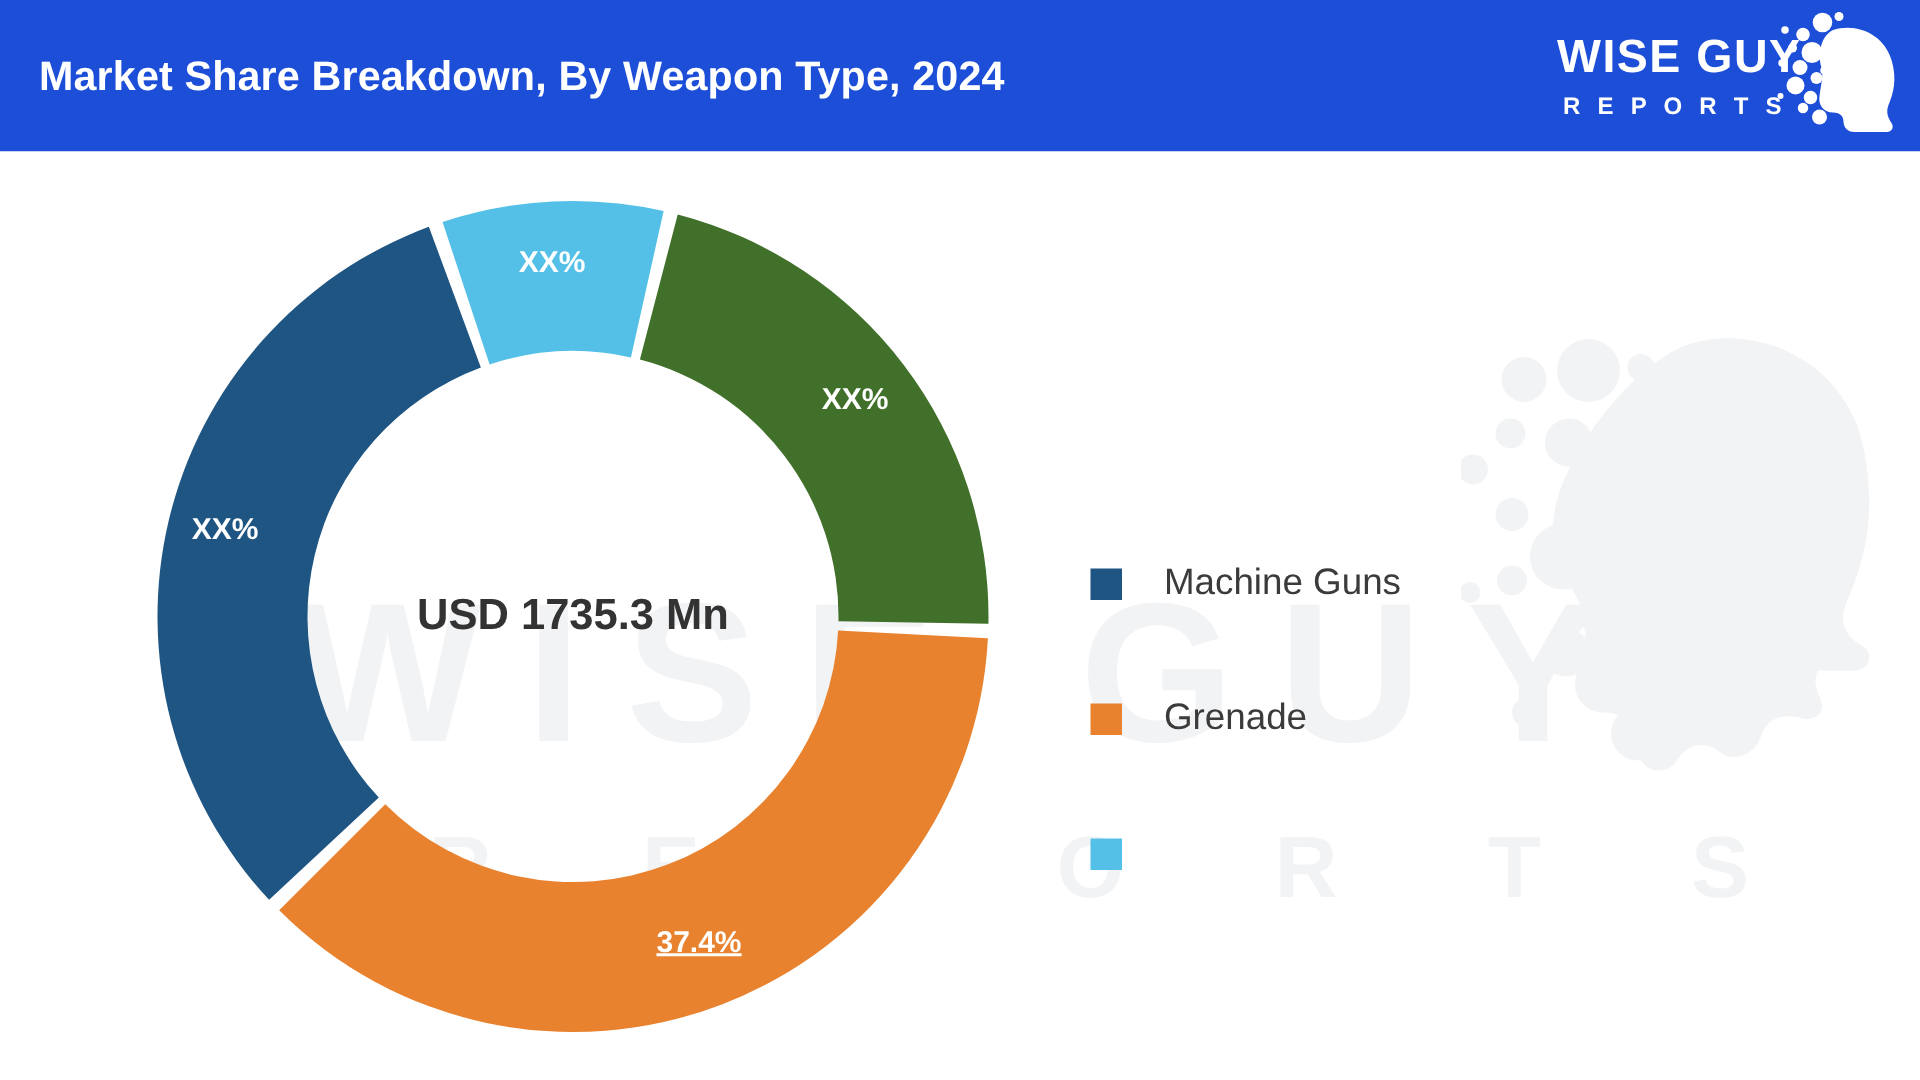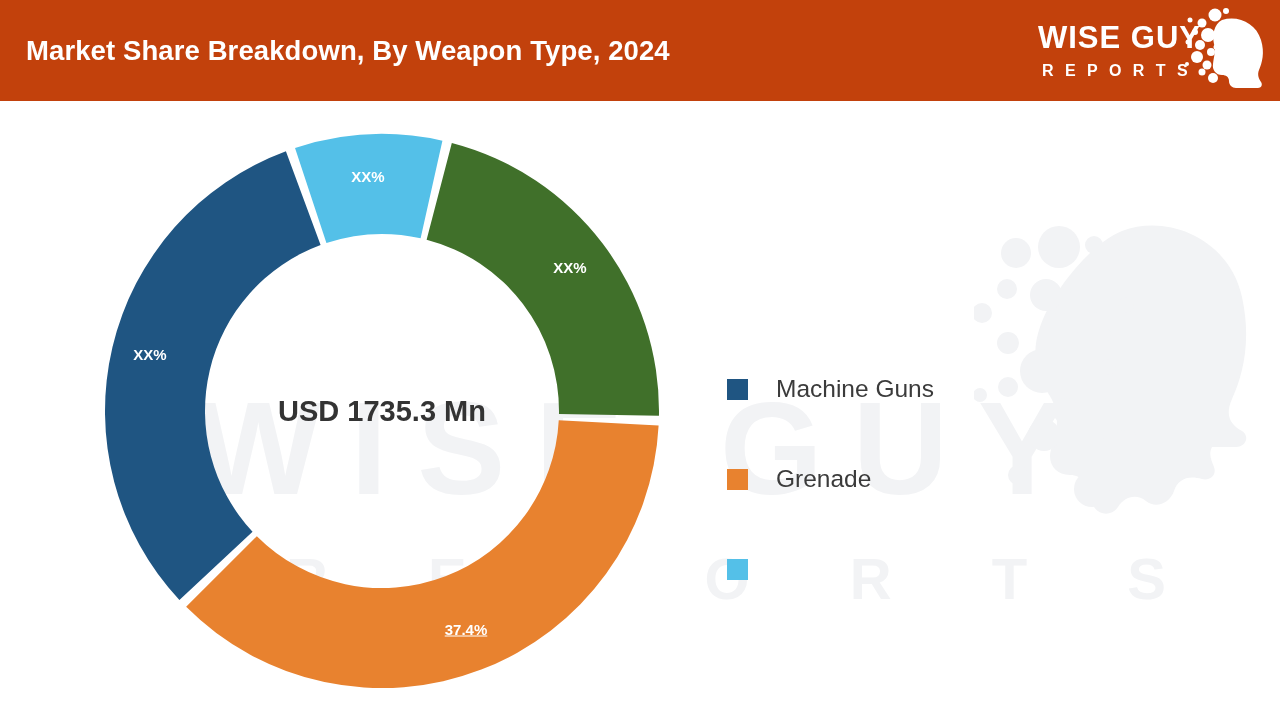--- a/index.html
+++ b/index.html
@@ -96,21 +96,21 @@
   
   .donut {
     position: absolute;
     left: 0;
     top: 0;
   }
   .slice-label {
     position: absolute;
     transform: translate(-50%, -50%);
     color: #ffffff;
-    font-size: 15px;
+    font-size: 20px;
     font-weight: bold;
     white-space: nowrap;
     pointer-events: none;
   }
   .center-label {
     position: absolute;
     transform: translate(-50%, -50%);
     color: #333333;
     font-size: 29px;
     font-weight: bold;
@@ -140,21 +140,21 @@
     font-size: 24.5px;
     color: #3b3b3b;
     white-space: nowrap;
   }
 </style>
 </head>
 <body>
 
 <div id="canvas">
 
-  <div class="header" style="background: #c2410c;">
+  <div class="header" style="background: #1d4ed8;">
     <div class="header-title">Market Share Breakdown, By Weapon Type, 2024</div>
 
     <svg class="logo" viewBox="0 0 242 88">
       <text x="8" y="42" font-family="Liberation Sans, sans-serif" font-size="31" font-weight="bold" fill="#ffffff" letter-spacing="1">WISE GUY</text>
       <text x="12" y="70" font-family="Liberation Sans, sans-serif" font-size="16" font-weight="bold" fill="#ffffff" letter-spacing="3.5">R E P O R T S</text>
       <g fill="#ffffff">
         <path d="M192 14 C208 9 226 17 231 34 C235 47 232 57 229 64 C227 69 229 73 231 76
                  C233 79 231 82 228 82 L206 82 C202 82 199 79 199 75
                  C199 71 196 69 192 69 C186 69 182 64 183 58
                  C184 50 186 44 184 38 C182 29 184 18 192 14 Z"></path>

